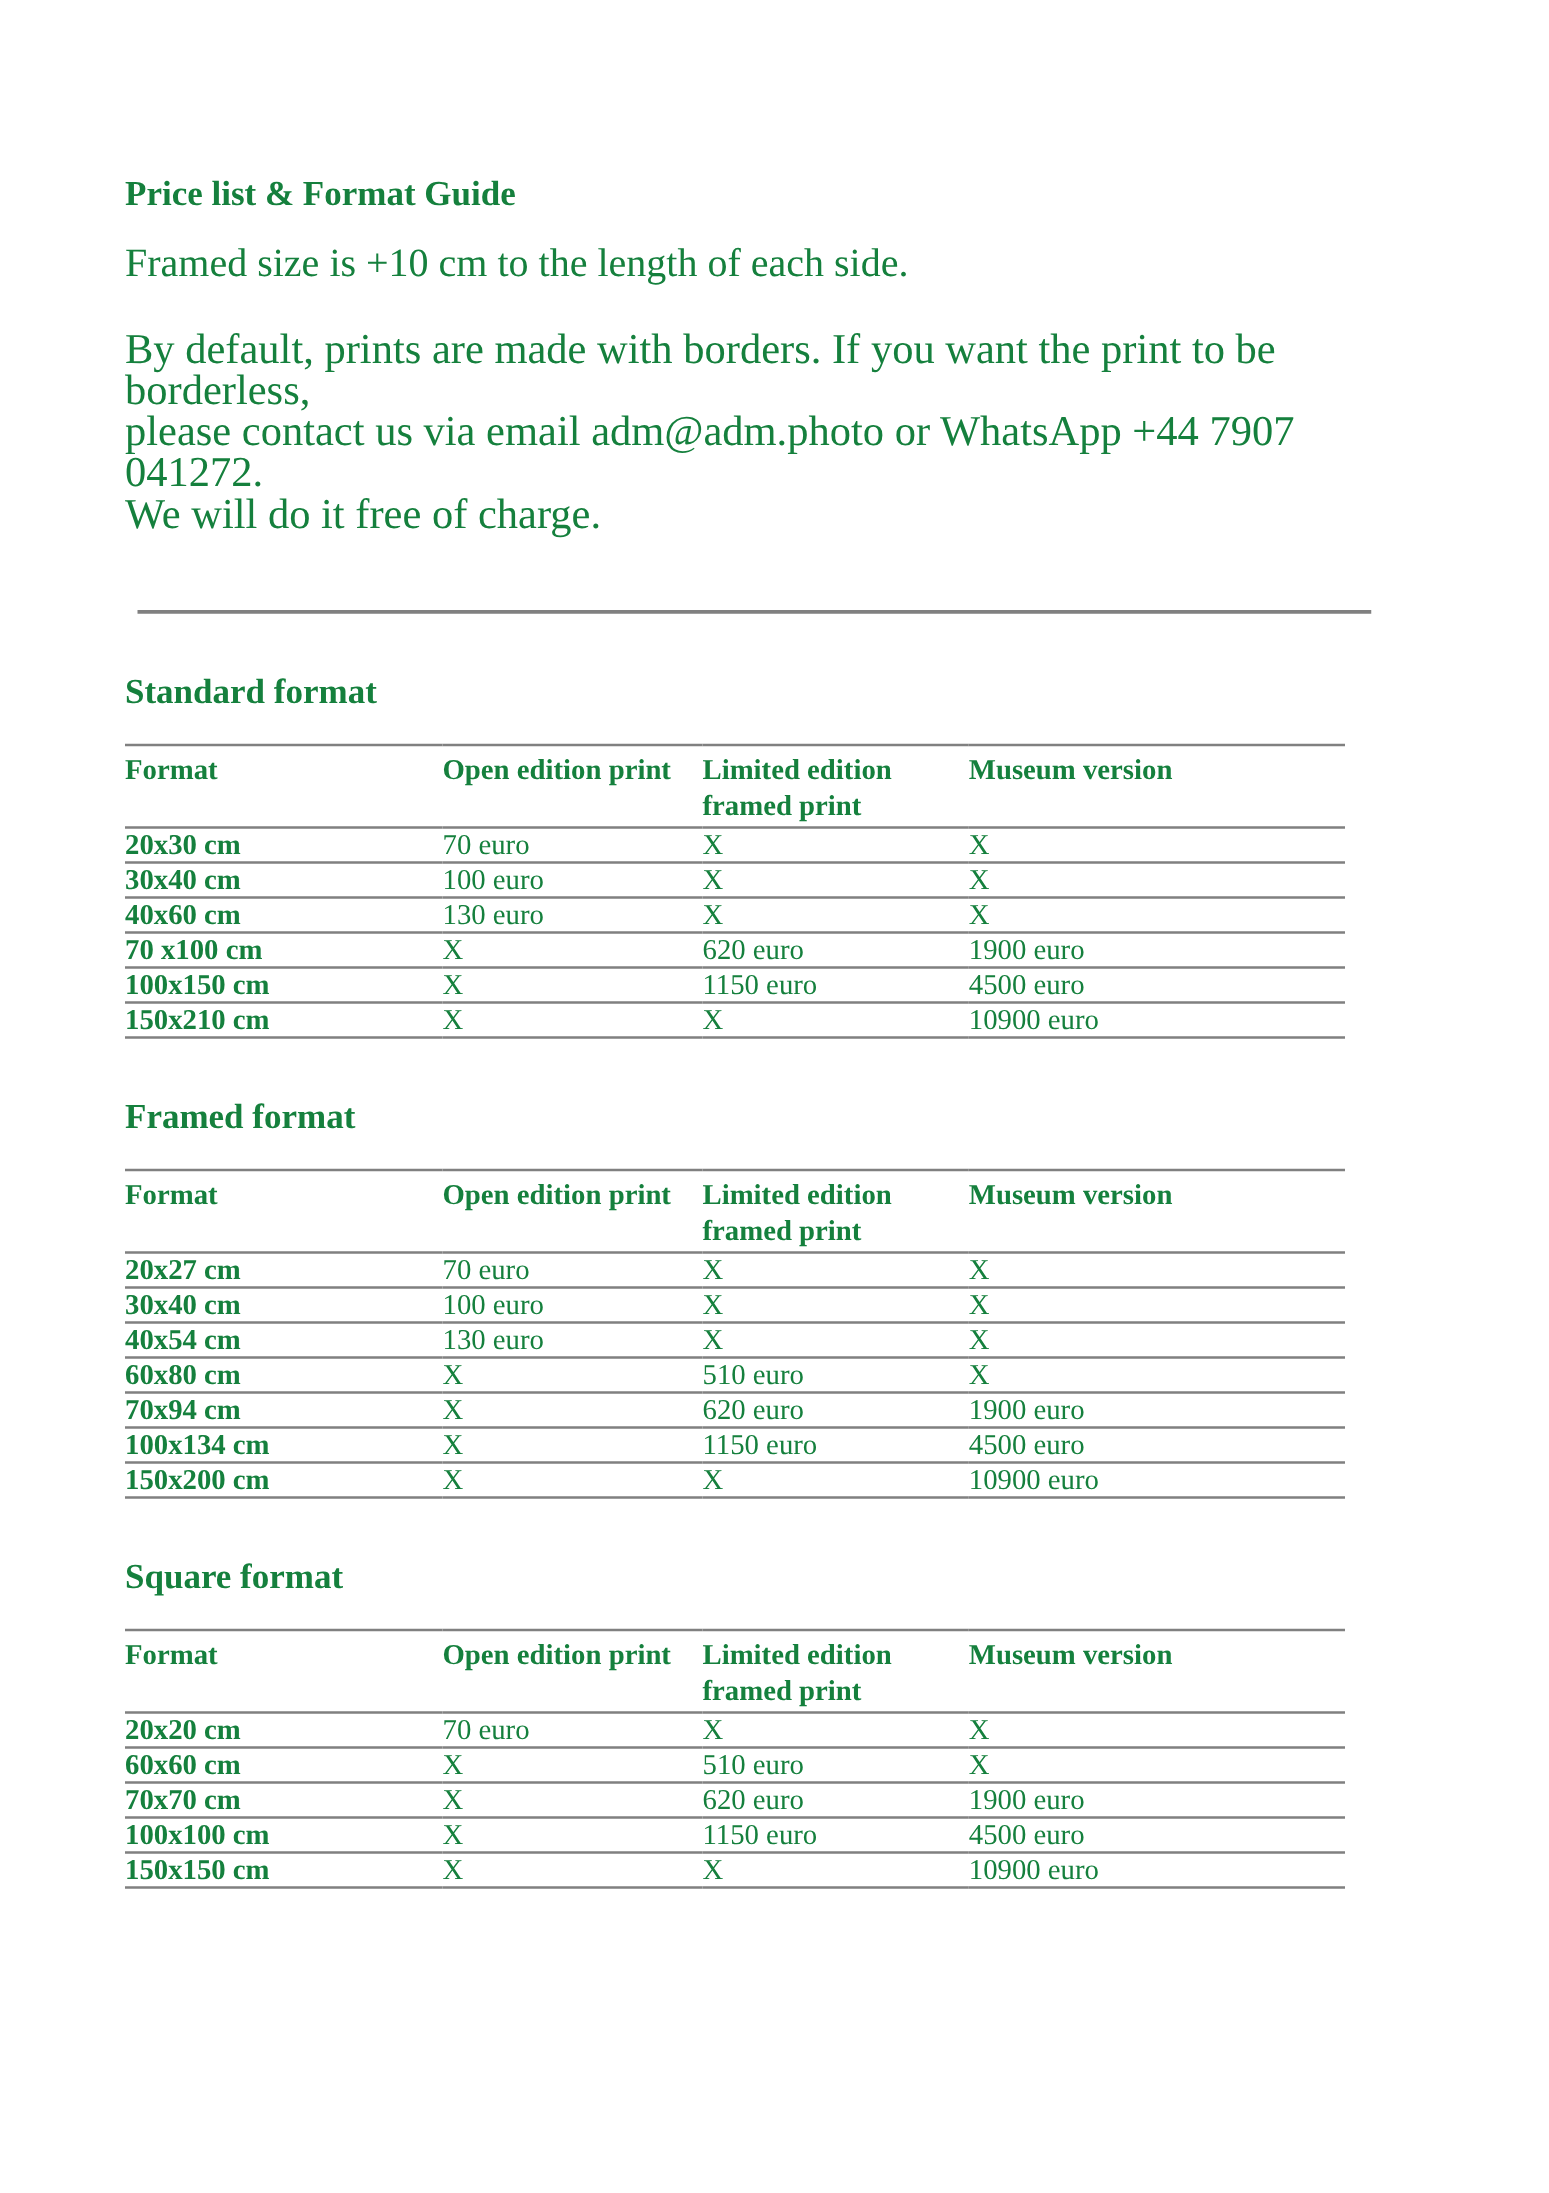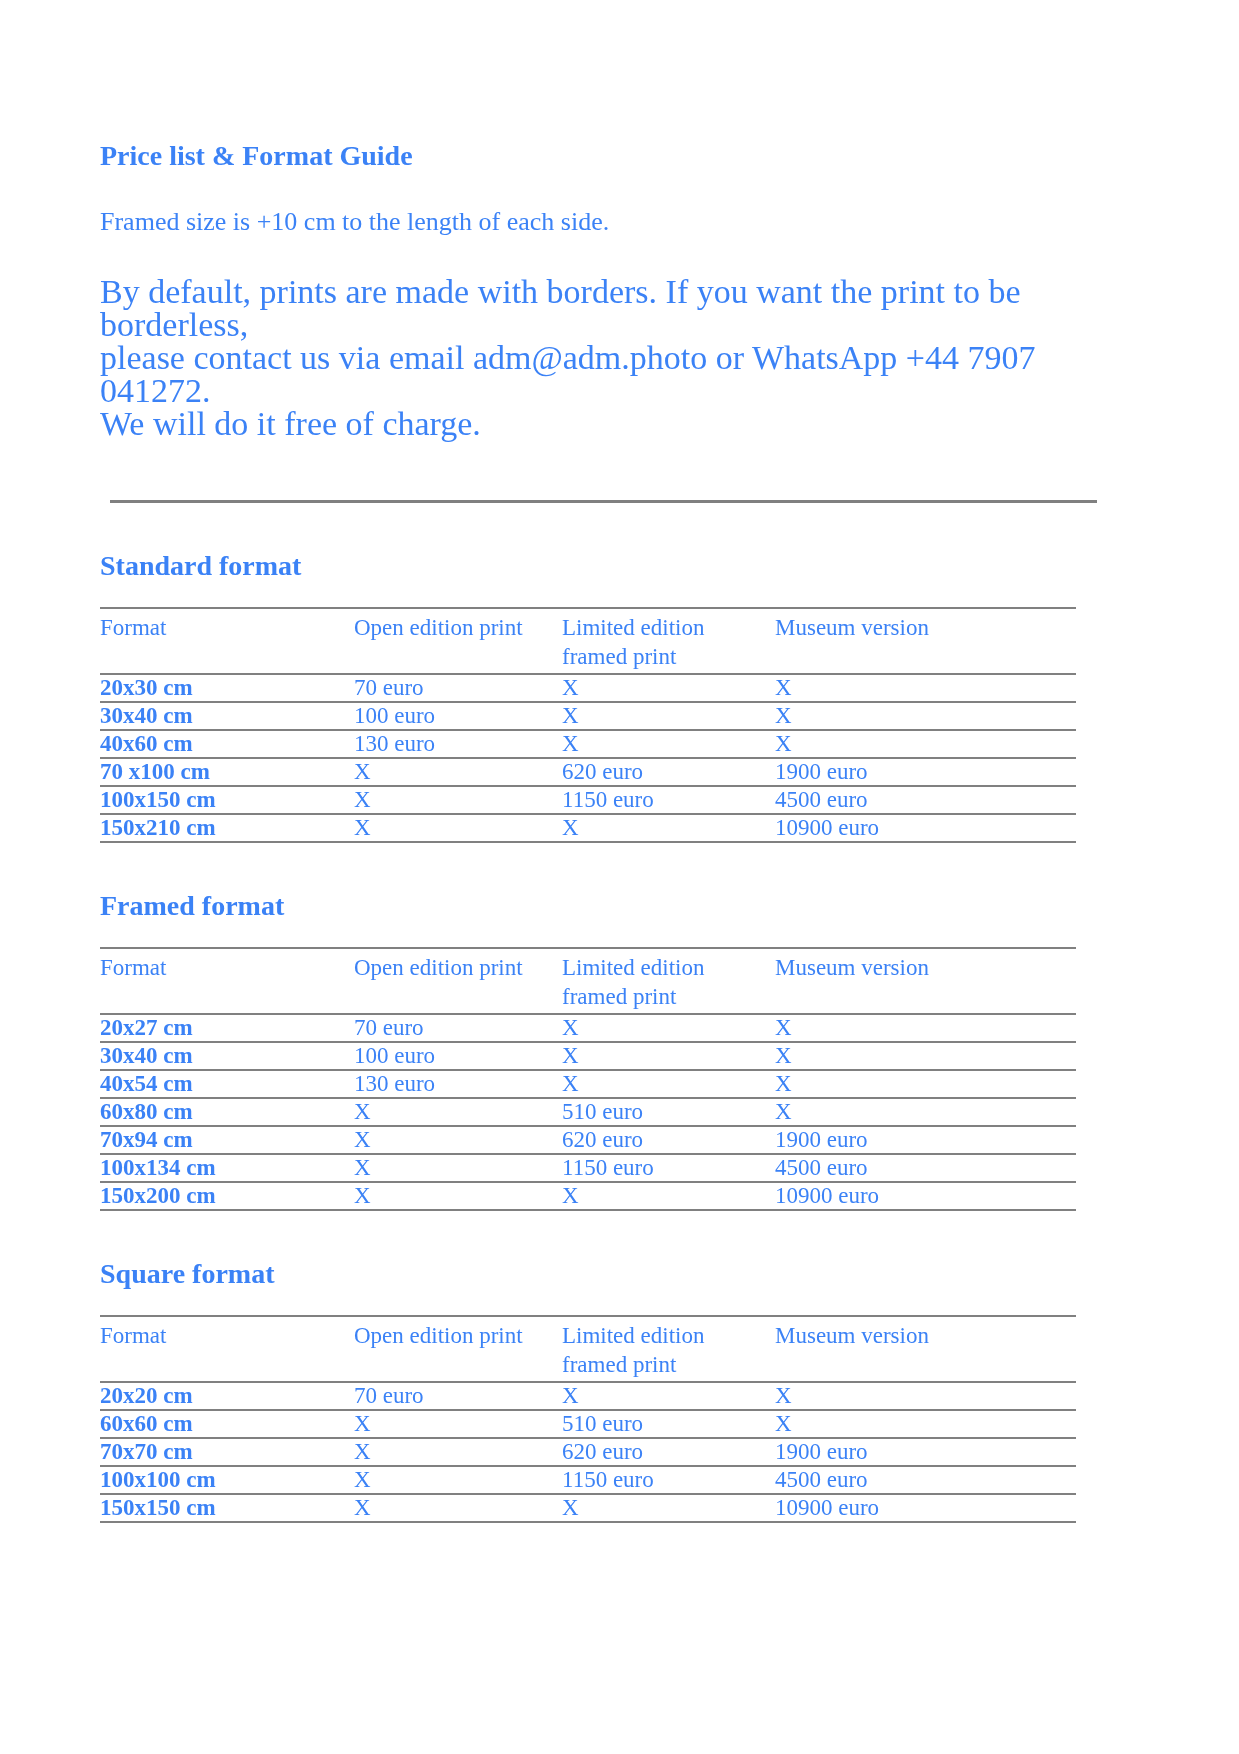--- a/index.html
+++ b/index.html
@@ -3,31 +3,31 @@
 <meta charset="utf-8">
 <style>
   html, body { margin: 0; padding: 0; }
   body {
     width: 1239px; height: 1754px;
     background: #ffffff; overflow: hidden;
   }
   .page {
     width: 1239px; height: 1754px;
     font-family: "Liberation Serif", "DejaVu Serif", serif;
-    color: #3b82f6;
+    color: #15803d;
   }
   .content { padding: 141px 142px 0 100px; }
 
   h1.doc-title {
     font-size: 28px; line-height: 30px;
     margin: 0; font-weight: bold;
   }
   .intro-1 {
-    font-size: 26px; line-height: 30px;
-    margin: 36px 0 0 0;
+    font-size: 32px; line-height: 30px;
+    margin: 24px 0 0 0;
   }
   .intro-2 {
     font-size: 34px; line-height: 33px;
     margin: 38px 0 0 0;
   }
   hr.divider {
     border: none; height: 0;
     border-top: 3px solid #808080;
     margin: 60px 0 0 10px;
   }
@@ -40,21 +40,21 @@
     border-collapse: collapse; table-layout: fixed;
     width: 976px; margin-top: 26px;
     font-size: 23px;
   }
   thead tr {
     border-top: 2px solid #808080;
     border-bottom: 2px solid #808080;
   }
   tbody tr { border-bottom: 2px solid #808080; }
   th {
-    font-weight: normal; text-align: left; vertical-align: top;
+    font-weight: bold; text-align: left; vertical-align: top;
     padding: 4px 0 2px 0; line-height: 29px; white-space: nowrap;
   }
   th.col2 { white-space: normal; }
   td {
     padding: 1px 0; line-height: 24px;
     vertical-align: top; white-space: nowrap;
   }
   td.col0 { font-weight: bold; }
   .col0 { width: 254px; }
   .col1 { width: 208px; }

